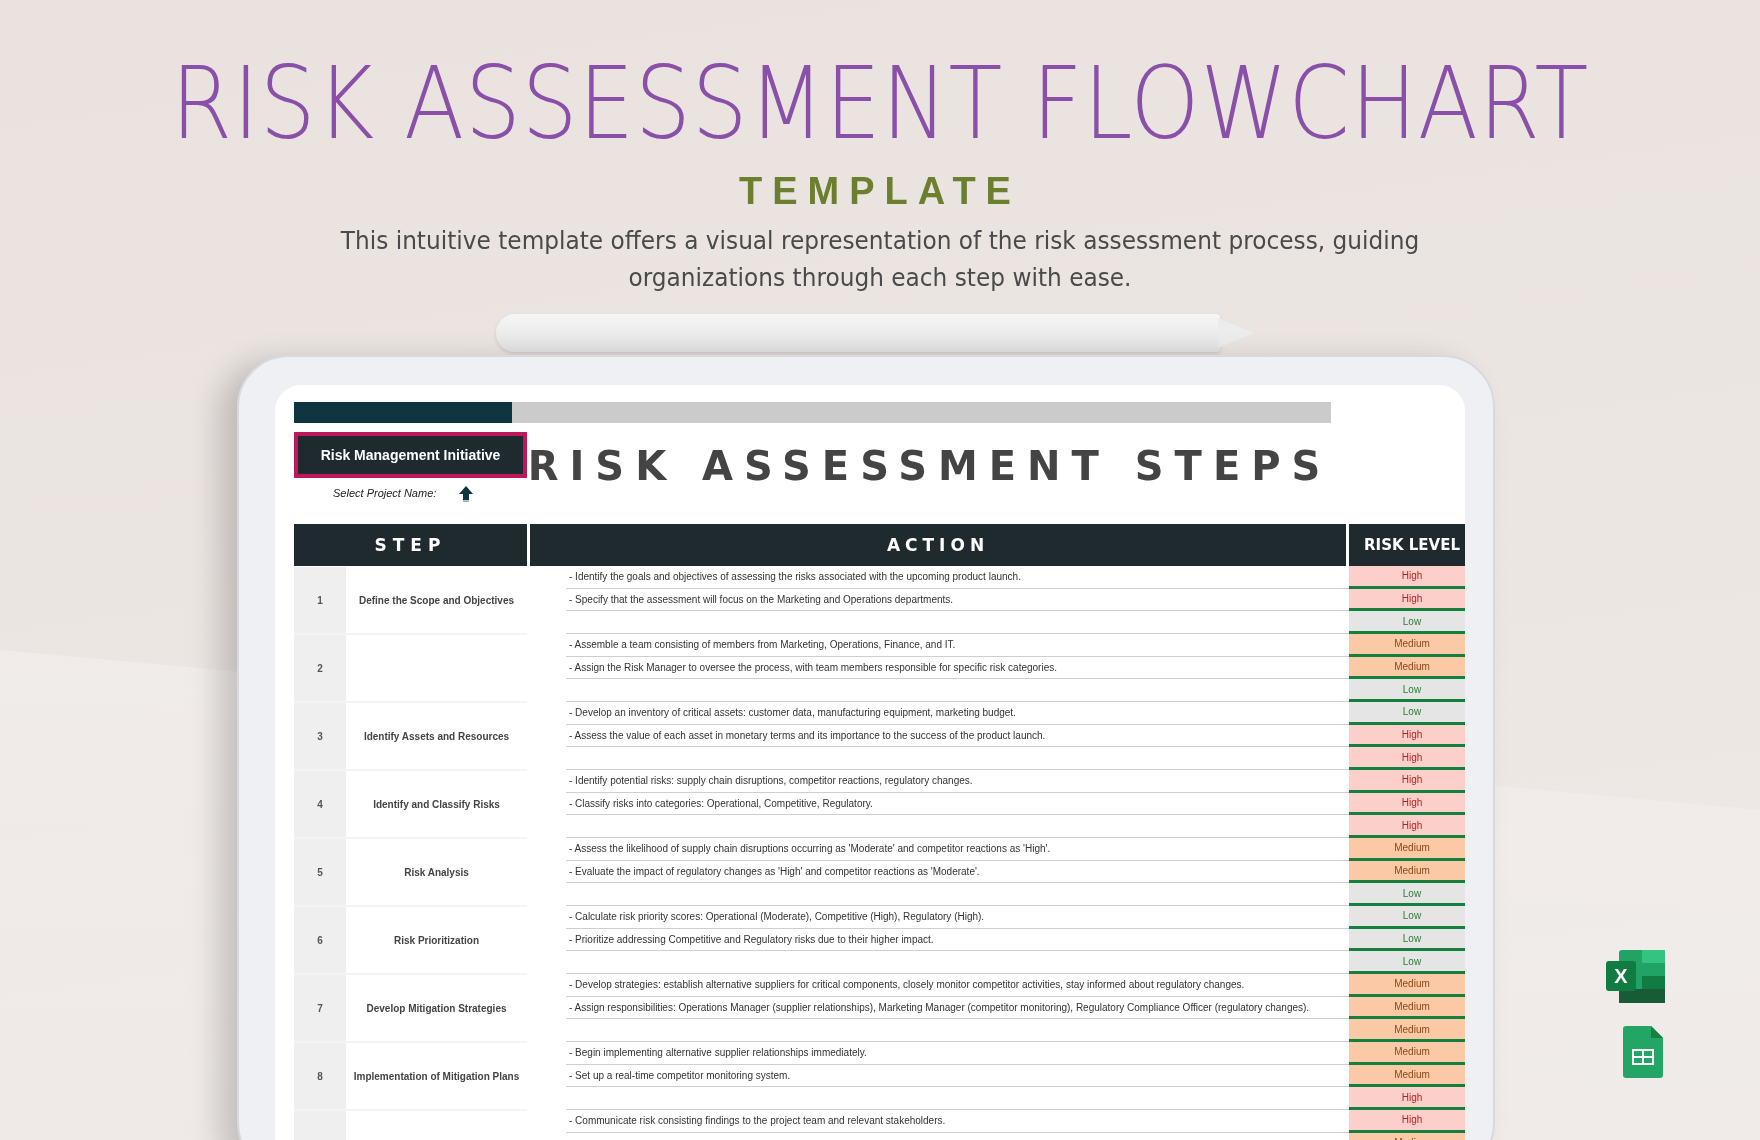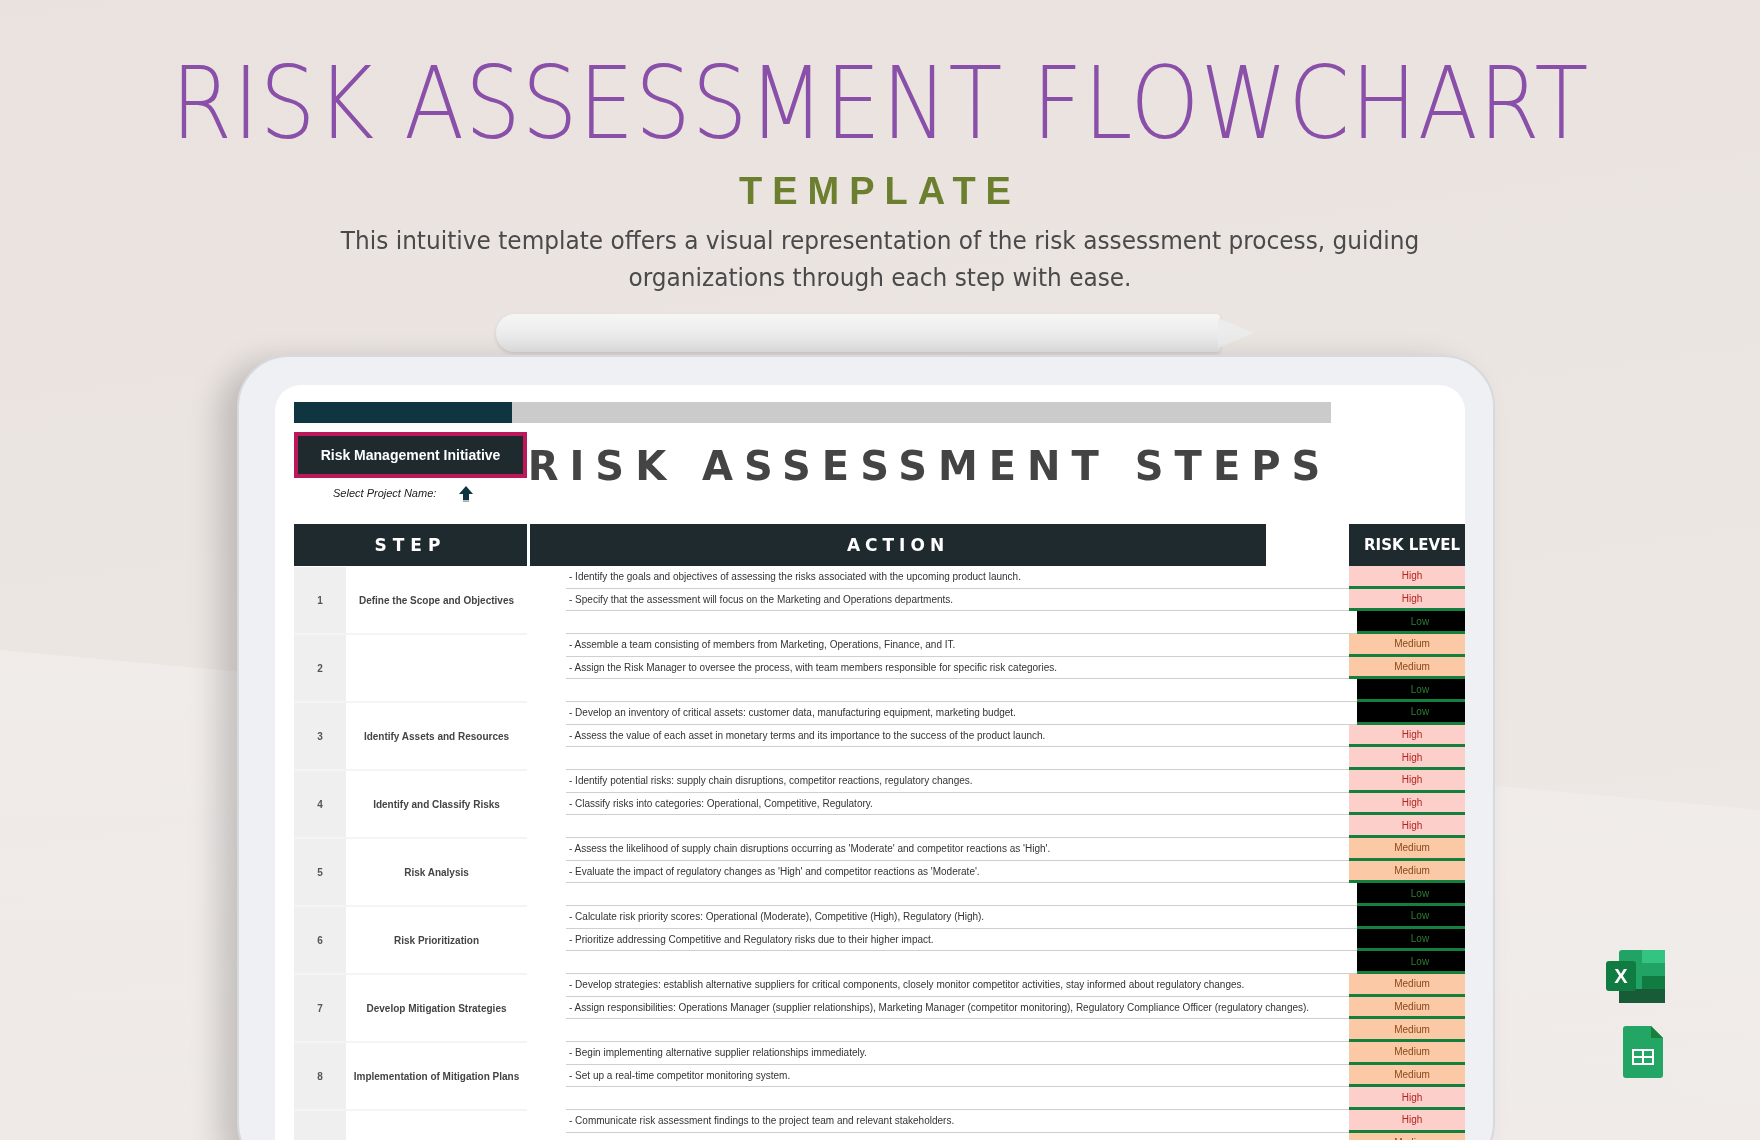--- a/index.html
+++ b/index.html
@@ -71,21 +71,21 @@
     letter-spacing: 11px; color: #444444;
   }
   .table { position: absolute; left: 19px; top: 139px; width: 1172px; }
   .thead { position: absolute; left: 0; top: 0; height: 42px; width: 1172px; }
   .th {
     position: absolute; top: 0; height: 42px; background: #1f2a2e; color: #fff;
     display: flex; align-items: center; justify-content: center;
     font-family: "DejaVu Sans", sans-serif; font-weight: bold; font-size: 17px;
   }
   .th-step { left: 0; width: 233px; letter-spacing: 6px; }
-  .th-action { left: 236px; width: 736px; letter-spacing: 5px; }
+  .th-action { left: 236px; width: 816px; letter-spacing: 5px; }
   .th-risk { left: 1055px; width: 126px; font-size: 15px; letter-spacing: 0; }
   .tbody { position: absolute; left: 0; top: 42px; width: 1172px; }
   .step-block { position: relative; height: 68px; width: 1172px; }
   .step-num {
     position: absolute; left: 0; top: 1px; width: 52px; height: 66px; background: #efefef;
     display: flex; align-items: center; justify-content: center;
     font-family: "Liberation Sans", sans-serif; font-weight: bold; font-size: 10px; color: #555;
   }
   .step-name {
     position: absolute; left: 52px; top: 1px; width: 181px; height: 66px; background: #fff;
@@ -103,21 +103,21 @@
     white-space: nowrap; overflow: hidden; margin-left: 36px;
   }
   .risk {
     position: absolute; left: 819px; top: 0; width: 126px; height: 22.67px;
     border-bottom: 3px solid #15803d;
     display: flex; align-items: center; justify-content: center;
     font-family: "Liberation Sans", sans-serif; font-size: 10px;
   }
   .risk.high { background: #fdcfcb; color: #b3261e; }
   .risk.medium { background: #fcc9a6; color: #8a4a1a; }
-  .risk.low { background: #000000; color: #2e7d32; margin-left: 8px; }
+  .risk.low { background: #e5e5e5; color: #2e7d32; }
   .file-icon { position: absolute; }
 </style>
 </head>
 <body>
 
 <div class="bg-shade"></div>
 
 <div class="main-title">RISK ASSESSMENT FLOWCHART</div>
 <div class="sub-title">TEMPLATE</div>
 <div class="desc">
@@ -303,21 +303,21 @@
               <div class="act-text"></div>
               <div class="risk high">High</div>
             </div>
           </div>
         </div>
         <div class="step-block">
           <div class="step-num"></div>
           <div class="step-name"></div>
           <div class="act-rows">
             <div class="act-row">
-              <div class="act-text">- Communicate risk assessment findings to the project team and relevant stakeholders.</div>
+              <div class="act-text">- Communicate risk consisting findings to the project team and relevant stakeholders.</div>
               <div class="risk high">High</div>
             </div>
             <div class="act-row">
               <div class="act-text"></div>
               <div class="risk medium">Medium</div>
             </div>
           </div>
         </div>
       </div>
   </div>

